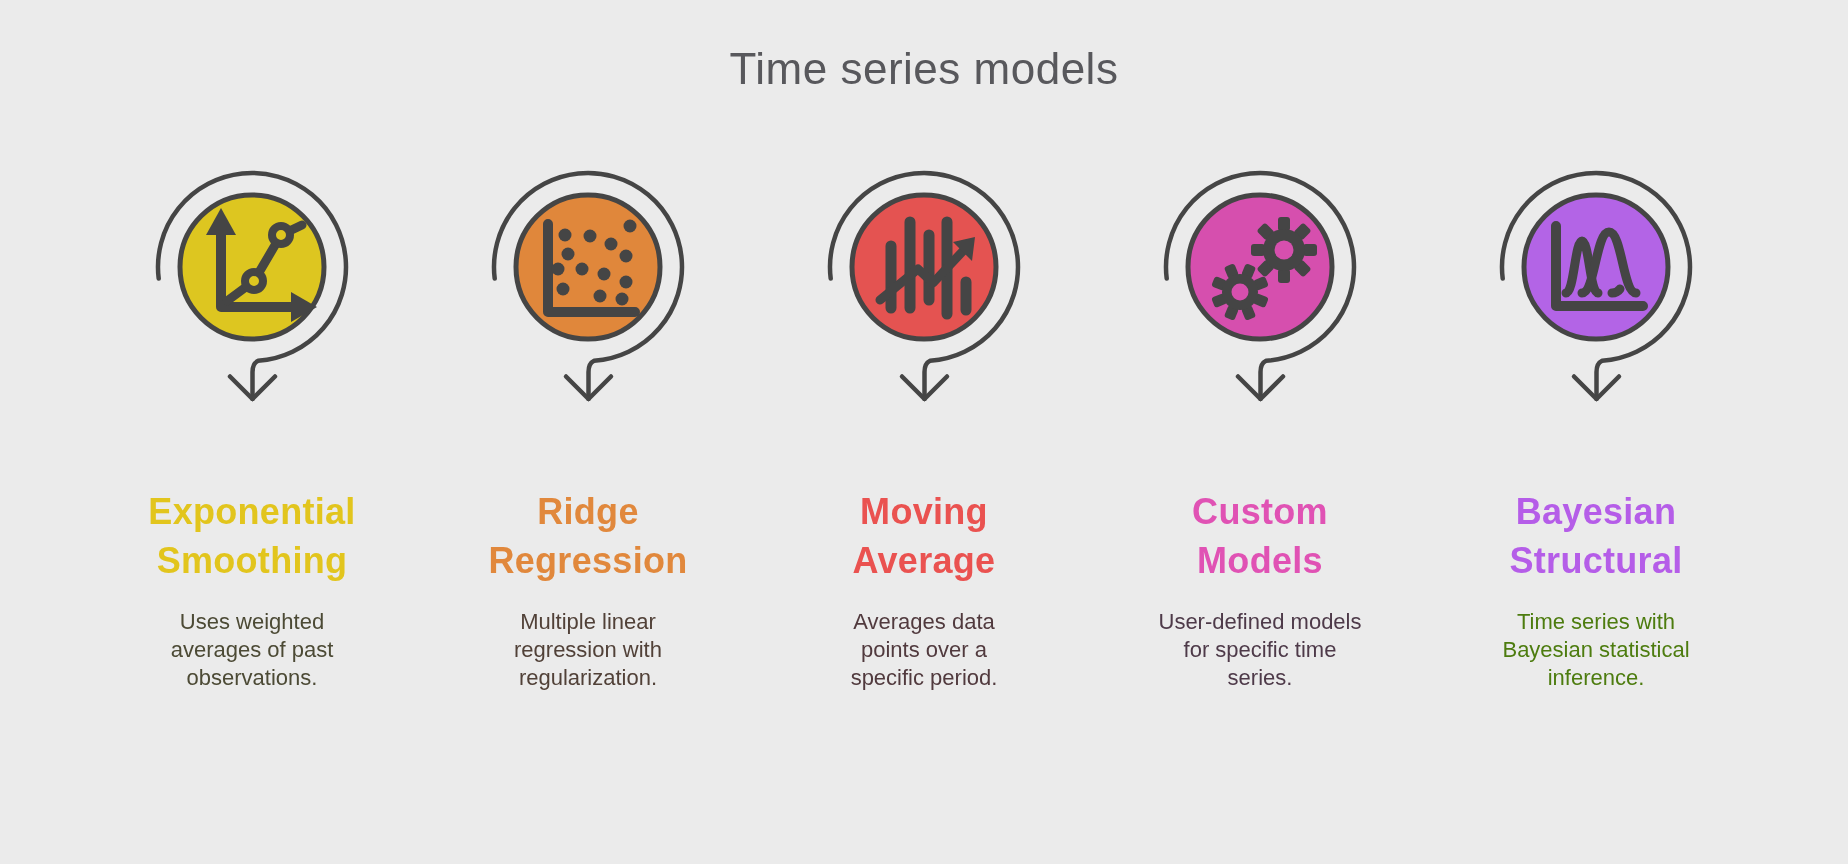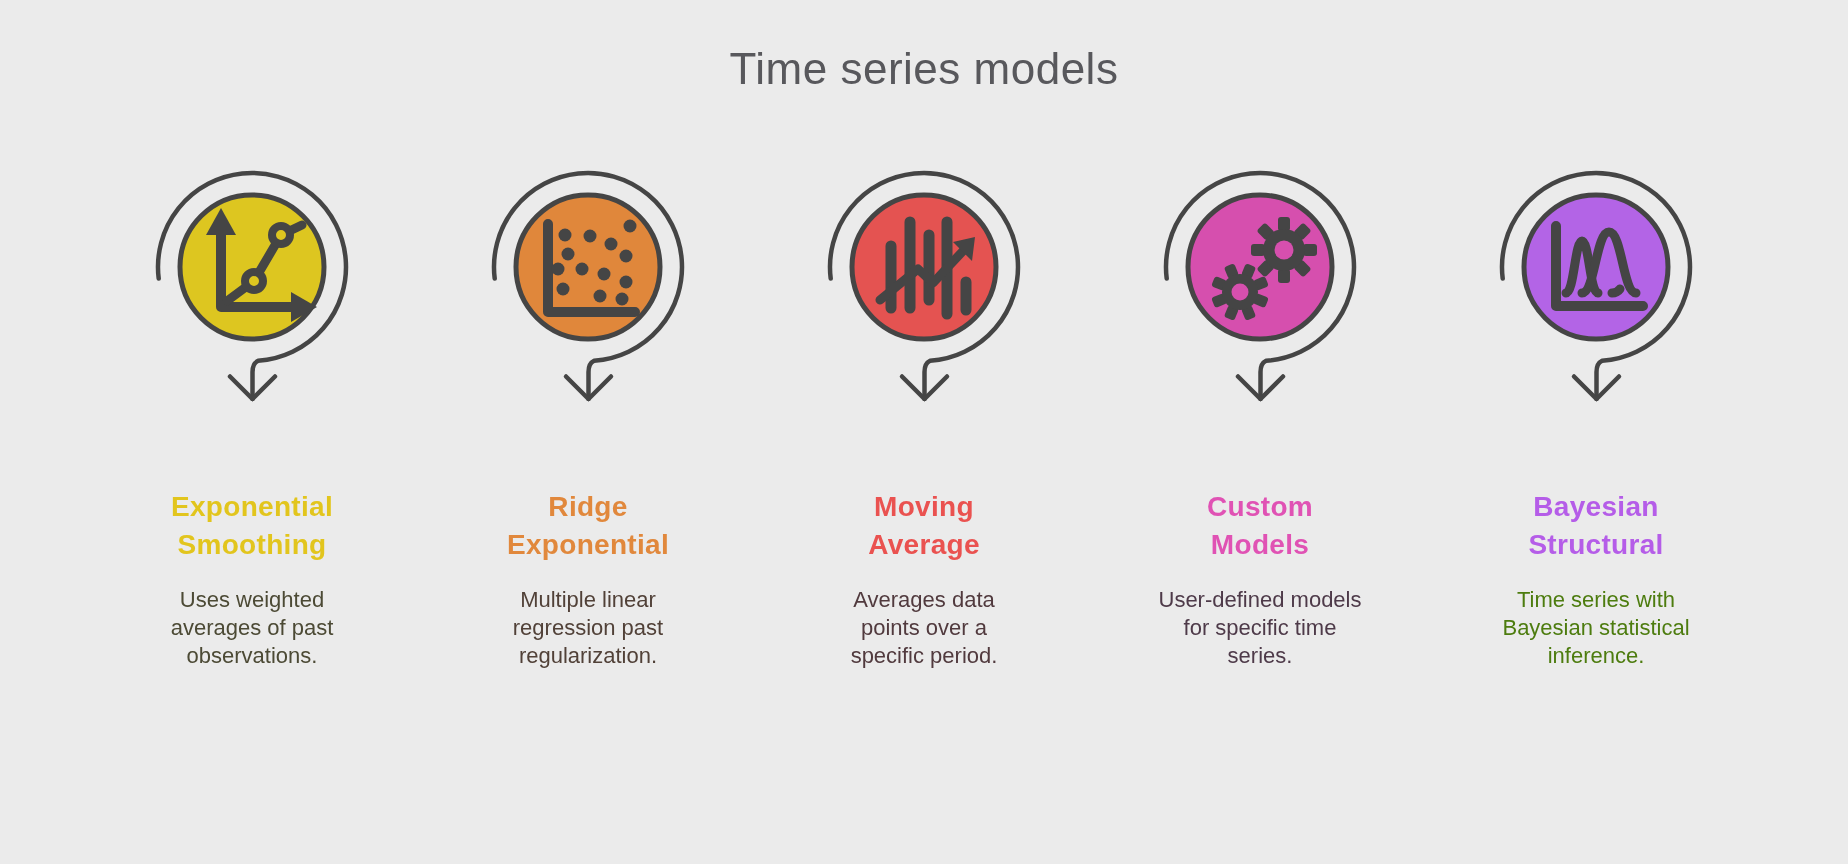--- a/index.html
+++ b/index.html
@@ -25,21 +25,21 @@
   }
   .col {
     width: 336px;
     display: flex;
     flex-direction: column;
     align-items: center;
   }
   svg.icon { margin-top: 68px; display: block; }
   .heading {
     margin-top: 56px;
-    font-size: 28px;
+    font-size: 36px;
     font-weight: bold;
     line-height: 1.36;
     text-align: center;
     white-space: pre-line;
     letter-spacing: 0.3px;
   }
   .desc {
     margin-top: 22px;
     font-size: 22px;
     line-height: 1.28;
@@ -97,23 +97,23 @@
         <circle cx="80" cy="107" r="6.5"></circle>
         <circle cx="104" cy="107" r="6.5"></circle>
         <circle cx="126" cy="112" r="6.5"></circle>
         <circle cx="148" cy="120" r="6.5"></circle>
         <circle cx="85" cy="127" r="6.5"></circle>
         <circle cx="122" cy="134" r="6.5"></circle>
         <circle cx="144" cy="137" r="6.5"></circle>
       </g>
     </svg>
     <div class="heading" style="color: rgb(225, 136, 60);">Ridge
-Exponential</div>
+Regression</div>
     <div class="desc" style="color: rgb(81, 65, 56);">Multiple linear
-regression past
+regression with
 regularization.</div>
   </div>
 
   <div class="col">
     <svg class="icon" width="220" height="270" viewBox="0 0 220 270">
       <path class="loop" d="M16.7 116.5 A94 94 0 1 1 116.1 198.8 Q110.5 201.5 110.5 210 L110.5 237"></path>
       <path class="loop" d="M88 214.5 L110.5 237 L133 214.5"></path>
       <circle class="disc" cx="110" cy="105" r="72" fill="#e45351"></circle>
       <path class="g11" d="M77 84 L77 146 M96 60 L96 146 M115 73 L115 138 M133 60 L133 152 M152 120 L152 148"></path>
       <path class="g9" d="M66 138 L104 107 L119 121 L149 89"></path>

